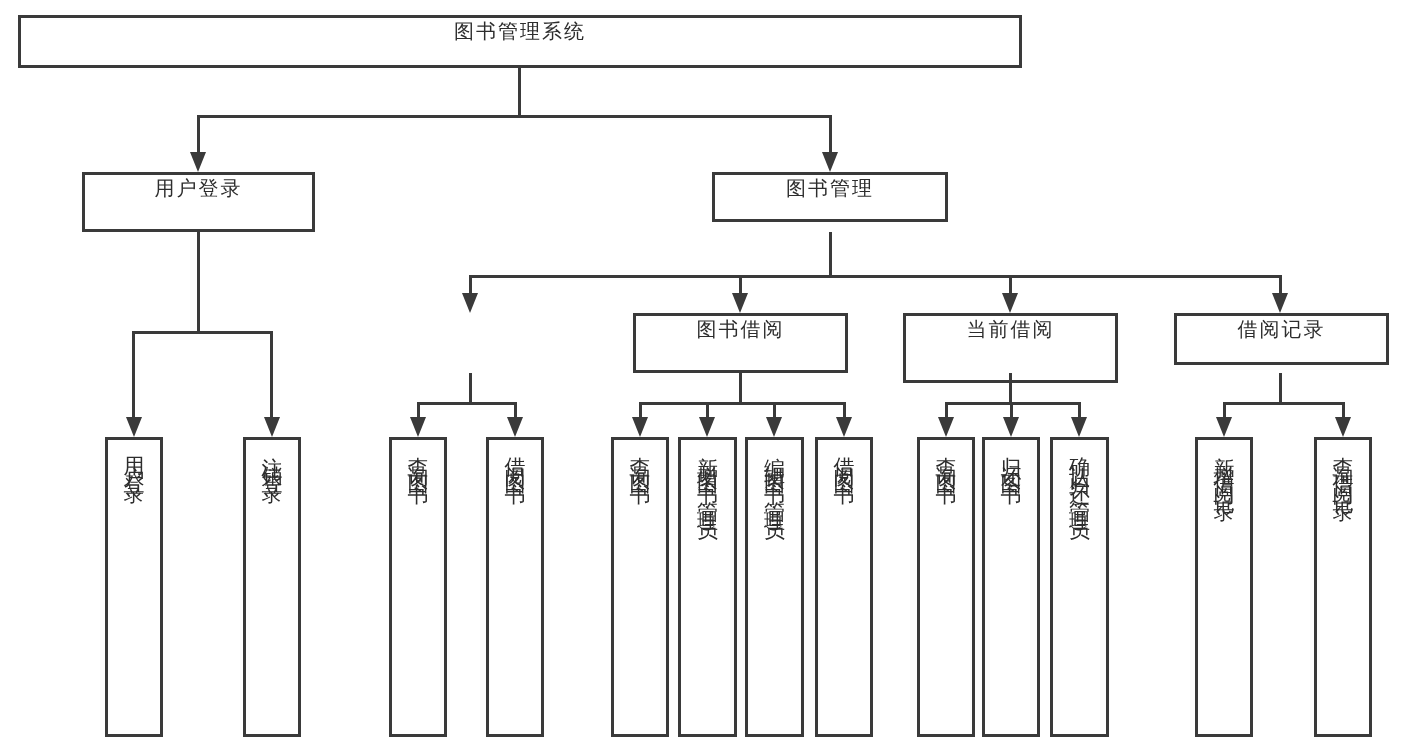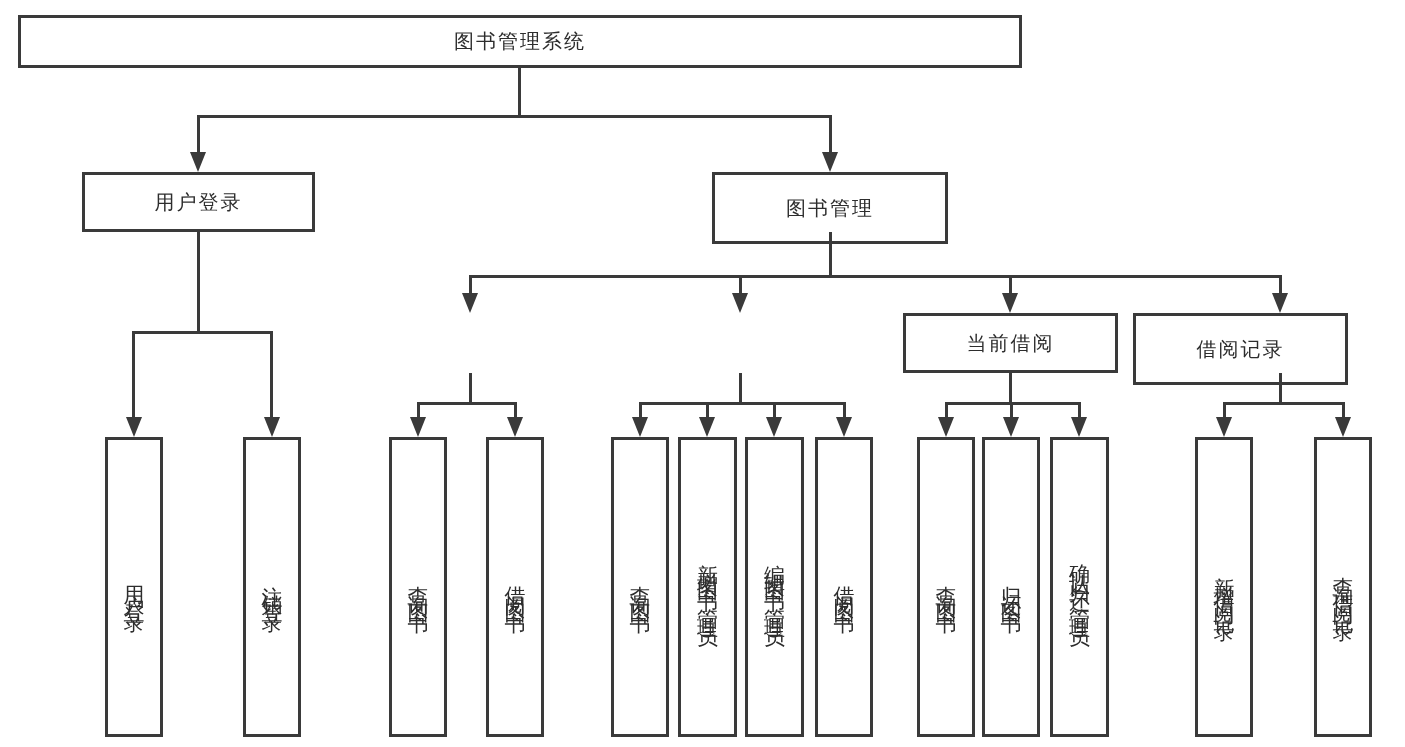--- a/index.html
+++ b/index.html
@@ -16,21 +16,20 @@
     background: var(--background);
     font-family: "DejaVu Sans", "Liberation Sans", sans-serif;
     overflow: hidden;
   }
   .box {
     position: absolute;
     box-sizing: border-box;
     border: 3px solid var(--line);
     background: var(--background);
     display: flex;
-    align-items: center;
     justify-content: center;
     font-family: Liberation Serif, serif;
   }
   .hlabel {
     font-size: 20px;
     letter-spacing: 2px;
     color: var(--text);
     white-space: nowrap;
   }
   .vlabel {
@@ -71,31 +70,34 @@
 <div id="canvas">
 
   <div class="box" style="left:18px;top:15px;width:1004px;height:53px">
     <span class="hlabel">图书管理系统</span>
   </div>
 
   <div class="box" style="left:82px;top:172px;width:233px;height:60px">
     <span class="hlabel">用户登录</span>
   </div>
 
-  <div class="box" style="left:712px;top:172px;width:236px;height:72px">
+  <div class="box" style="left:712px;top:172px;width:236px;height:50px">
     <span class="hlabel">图书管理</span>
   </div>
 
 
-
-  <div class="box" style="left:903px;top:313px;width:215px;height:60px">
+  <div class="box" style="left:633px;top:313px;width:215px;height:60px">
+    <span class="hlabel">图书借阅</span>
+  </div>
+
+  <div class="box" style="left:903px;top:313px;width:215px;height:70px">
     <span class="hlabel">当前借阅</span>
   </div>
 
-  <div class="box" style="left:1133px;top:313px;width:215px;height:72px">
+  <div class="box" style="left:1174px;top:313px;width:215px;height:52px">
     <span class="hlabel">借阅记录</span>
   </div>
 
   <div class="box" style="left:105px;top:437px;width:58px;height:300px">
     <span class="vlabel">用户登录</span>
   </div>
   <div class="box" style="left:243px;top:437px;width:58px;height:300px">
     <span class="vlabel">注销登录</span>
   </div>
 

